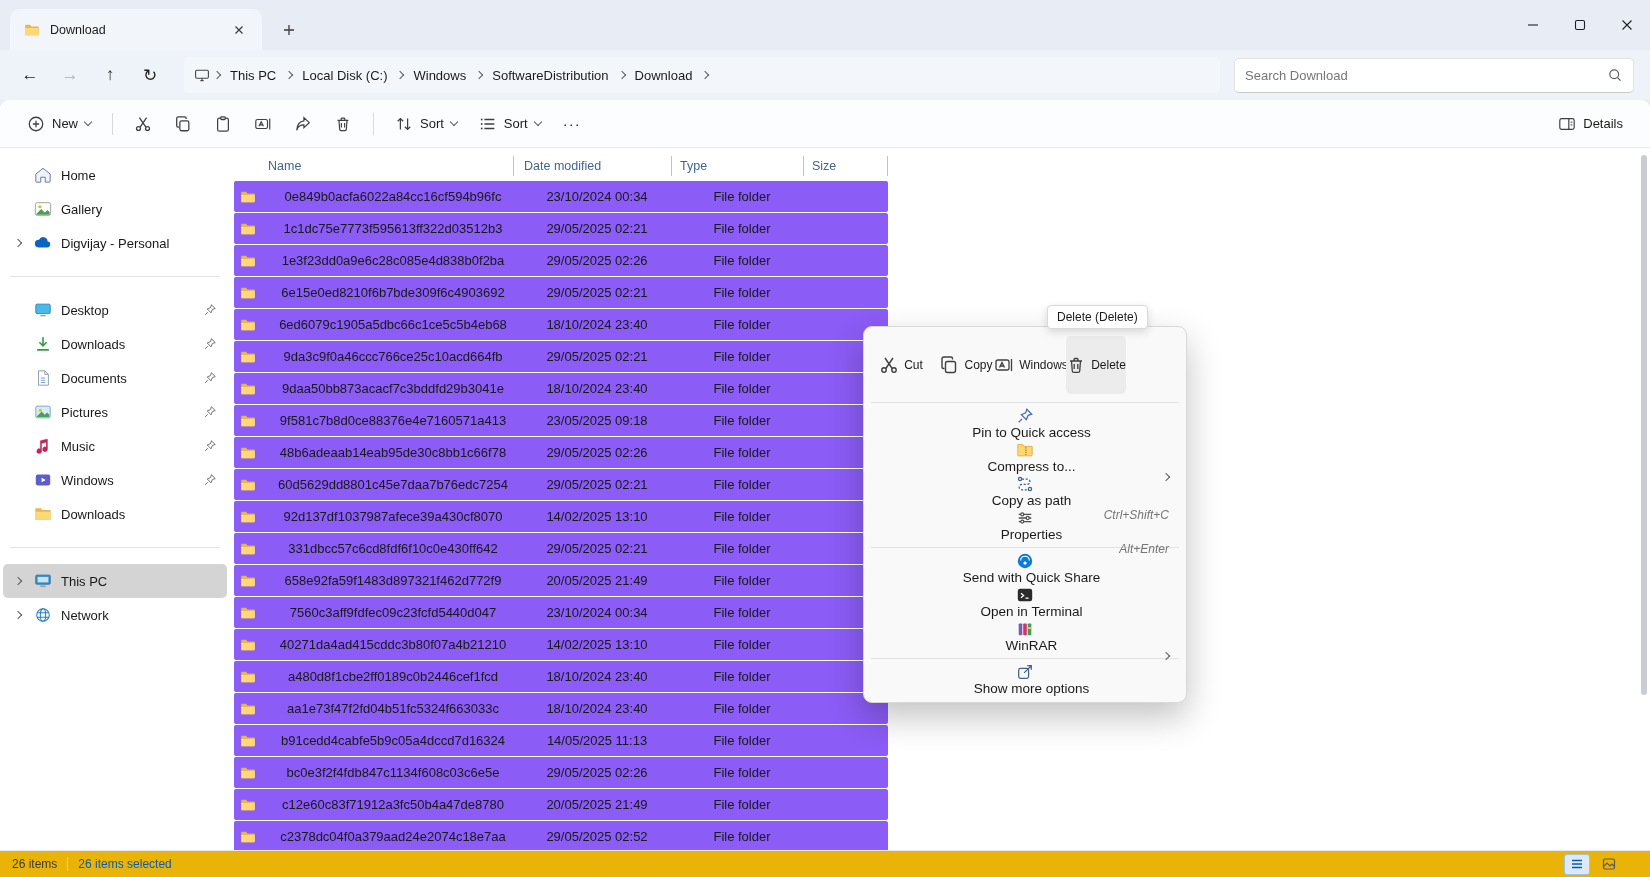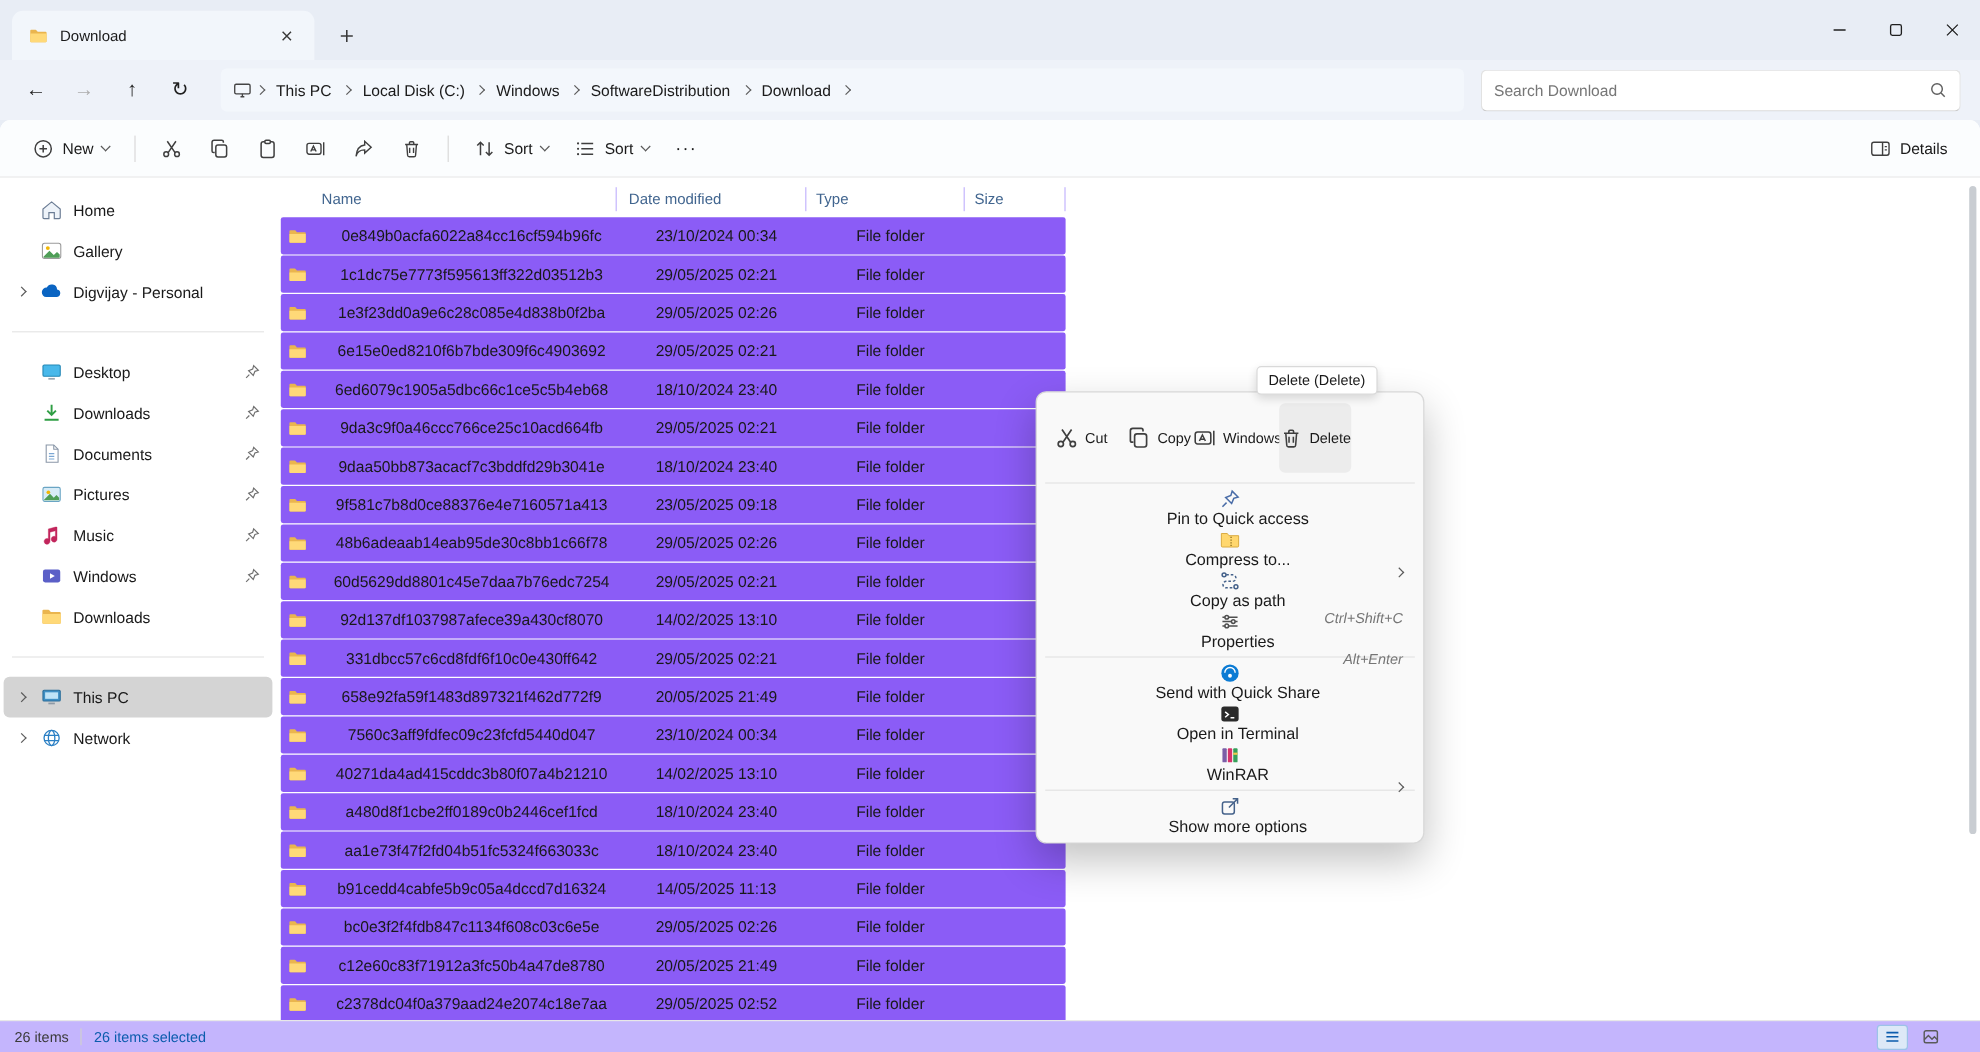--- a/index.html
+++ b/index.html
@@ -67,21 +67,21 @@
   .rows { margin-left:4px; margin-top:3px; }
   .row { width:654px; height:31px; margin-bottom:1px; background:#8b5cf6; border-radius:2px;
          display:flex; align-items:center; padding-left:6px; font-size:13px; color:#191919;text-align:center; }
   .row .c-icon { width:20px; margin-right:8px; flex:none; }
   .row .c-name { width:250px; overflow:hidden; white-space:nowrap; }
   .row .c-date { width:158px; }
   .row .c-type { width:132px; }
   .row .c-size { width:78px; }
 
   
-  .statusbar { height:27px; flex:none; border-top:1px solid #e8e8e8; background:#c4b5fd;
+  .statusbar { height:27px; flex:none; border-top:1px solid #e8e8e8; background:#eab308;
                display:flex; align-items:center; padding:0 12px; font-size:12px; color:#3a3a3a; }
   .status-sel { color:#0b5cad; }
   .vsep2 { width:1px; height:14px; background:#cfcfcf; margin:0 10px; }
   .view-toggles { margin-left:auto; display:flex; gap:6px; margin-right:16px; }
   .vt { width:26px; height:21px; border-radius:3px; display:flex; align-items:center; justify-content:center; }
   .vt.sel { background:#dde9f7; border:1px solid #9cc3e8; }
 
   
   .scrollbar { position:absolute; right:3px; top:155px; width:6px; height:692px; }
   .scrollbar .thumb { width:6px; height:540px; background:#c9cdd2; border-radius:3px; }

